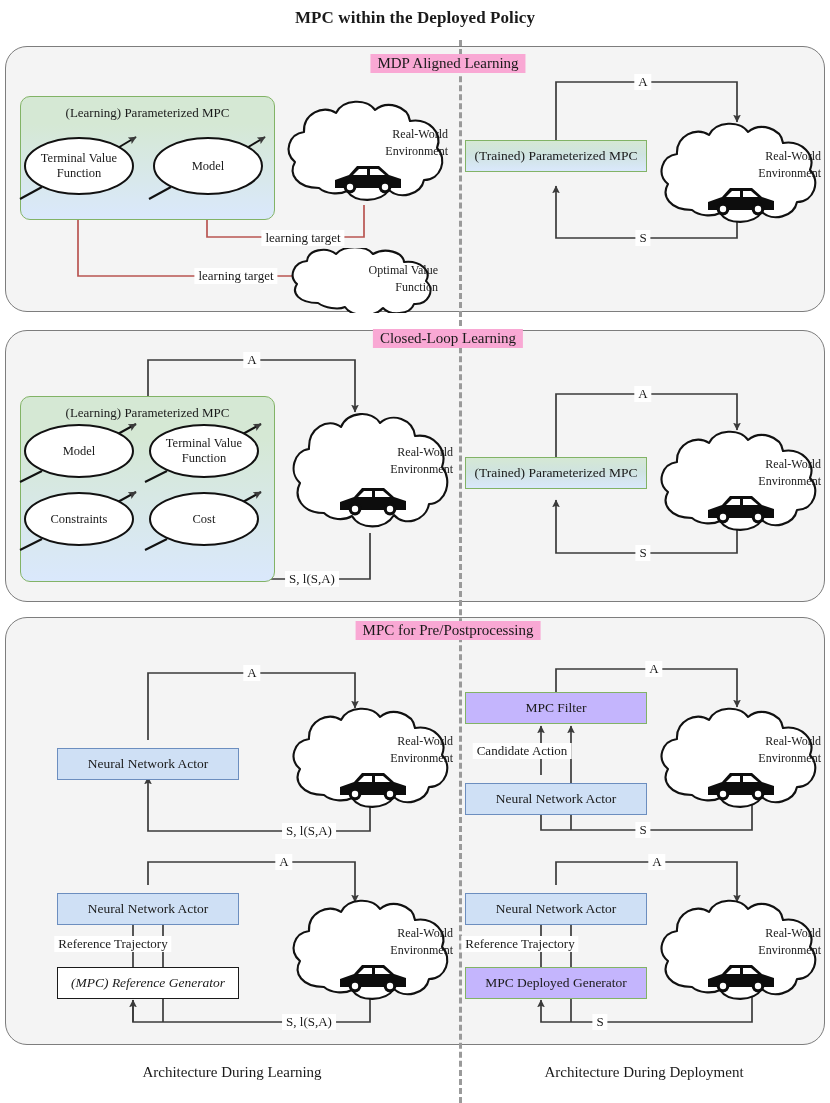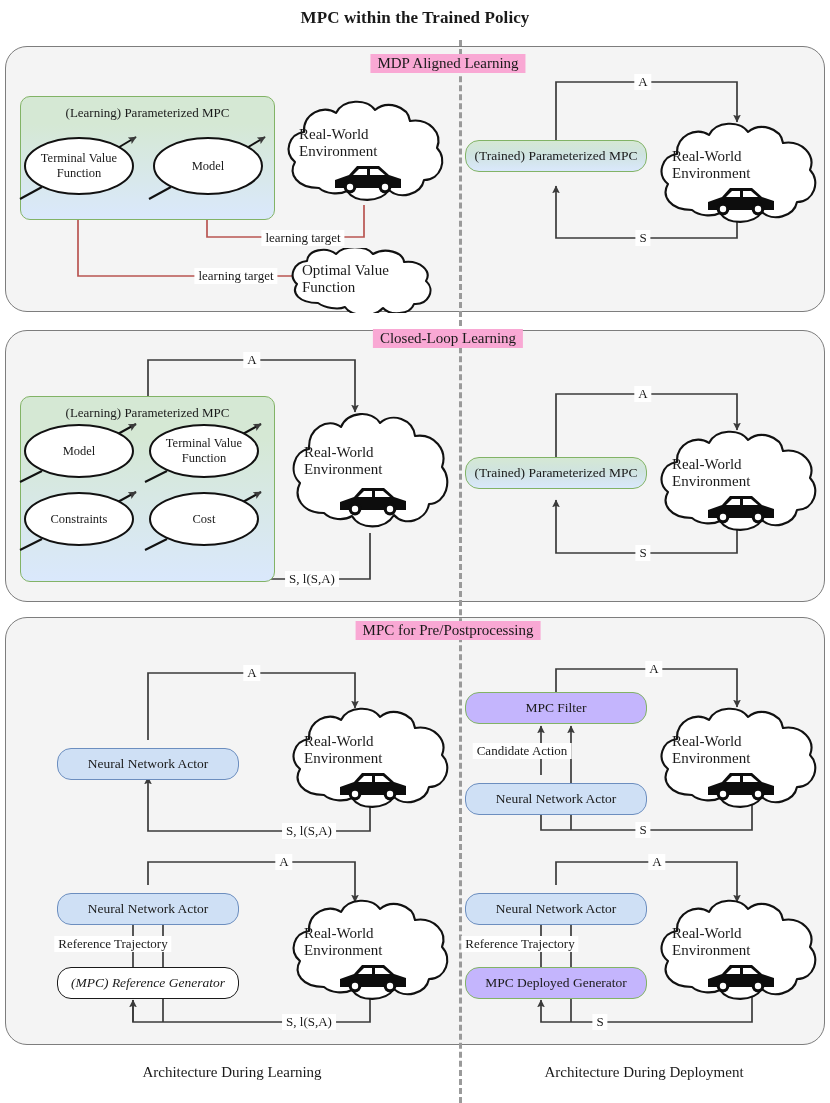--- a/index.html
+++ b/index.html
@@ -27,21 +27,21 @@
 
   
   .divider{
     position:absolute;left:459px;top:40px;width:0;height:1063px;
     border-left:3px dashed #9a9a9a;
   }
 
   
   .node{position:absolute;box-sizing:border-box;display:flex;
         align-items:center;justify-content:center;text-align:center;
-        font-size:13.5px;line-height:16px;border-radius:14px;}
+        font-size:13.5px;line-height:16px;border-radius:0;}
 
   .mpc-group{
     border:1.3px solid #82b366;border-radius:10px;
     background:linear-gradient(to bottom,#d5e8d4 0%,#d5e8d4 22%,#dae8fc 100%);
   }
   .mpc-group-label{
     position:absolute;left:0;width:100%;text-align:center;
     font-size:13px;top:8px;
   }
   .box-green-blue{
@@ -55,42 +55,42 @@
   
   .ell-wrap{position:absolute;}
   .ell-wrap svg{position:absolute;left:0;top:0;overflow:visible;}
   .ell-txt{position:absolute;left:0;top:0;width:100%;height:100%;
     display:flex;align-items:center;justify-content:center;text-align:center;
     font-size:12.5px;line-height:15px;}
 
   
   .cloud{position:absolute;}
   .cloud svg{position:absolute;left:0;top:0;}
-  .cloud-txt{position:absolute;left:16px;top:0;width:100%;
-    text-align:left;font-size:15px;line-height:17px;}
+  .cloud-txt{position:absolute;left:0;top:0;width:100%;
+    text-align:right;font-size:12px;line-height:17px;}
 
   
   .edges{position:absolute;left:0;top:0;width:830px;height:1103px;
          pointer-events:none;overflow:visible;}
 
   
   .elabel{position:absolute;background:#ffffff;padding:0 4px;
     font-size:13px;line-height:16px;white-space:nowrap;
     transform:translate(-50%,-50%);}
 
   
   .caption{position:absolute;bottom:22px;font-size:15px;
     text-align:center;transform:translateX(-50%);white-space:nowrap;}
 </style>
 </head>
 <body>
 
 <div class="fig">
 
-  <div class="fig-title">MPC within the Trained Policy</div>
+  <div class="fig-title">MPC within the Deployed Policy</div>
 
   <div class="panel" style="left:5px;top:46px;width:820px;height:266px;"></div>
   <div class="panel" style="left:5px;top:330px;width:820px;height:272px;"></div>
   <div class="panel" style="left:5px;top:617px;width:820px;height:428px;"></div>
 
   <div class="divider"></div>
 
   <div class="panel-title" style="left:448px;top:54px;">MDP Aligned Learning</div>
   <div class="panel-title" style="left:448px;top:329px;">Closed-Loop Learning</div>
   <div class="panel-title" style="left:448px;top:621px;">MPC for Pre/Postprocessing</div>

